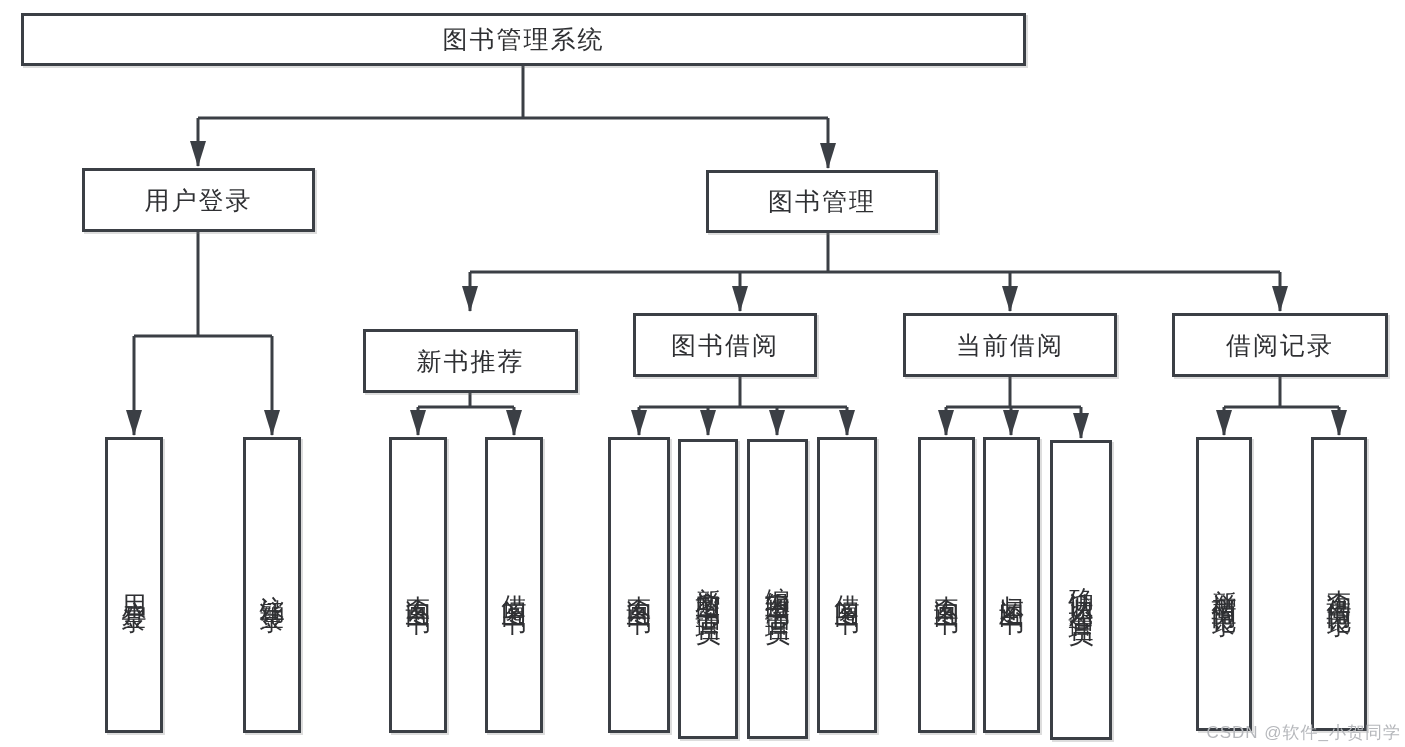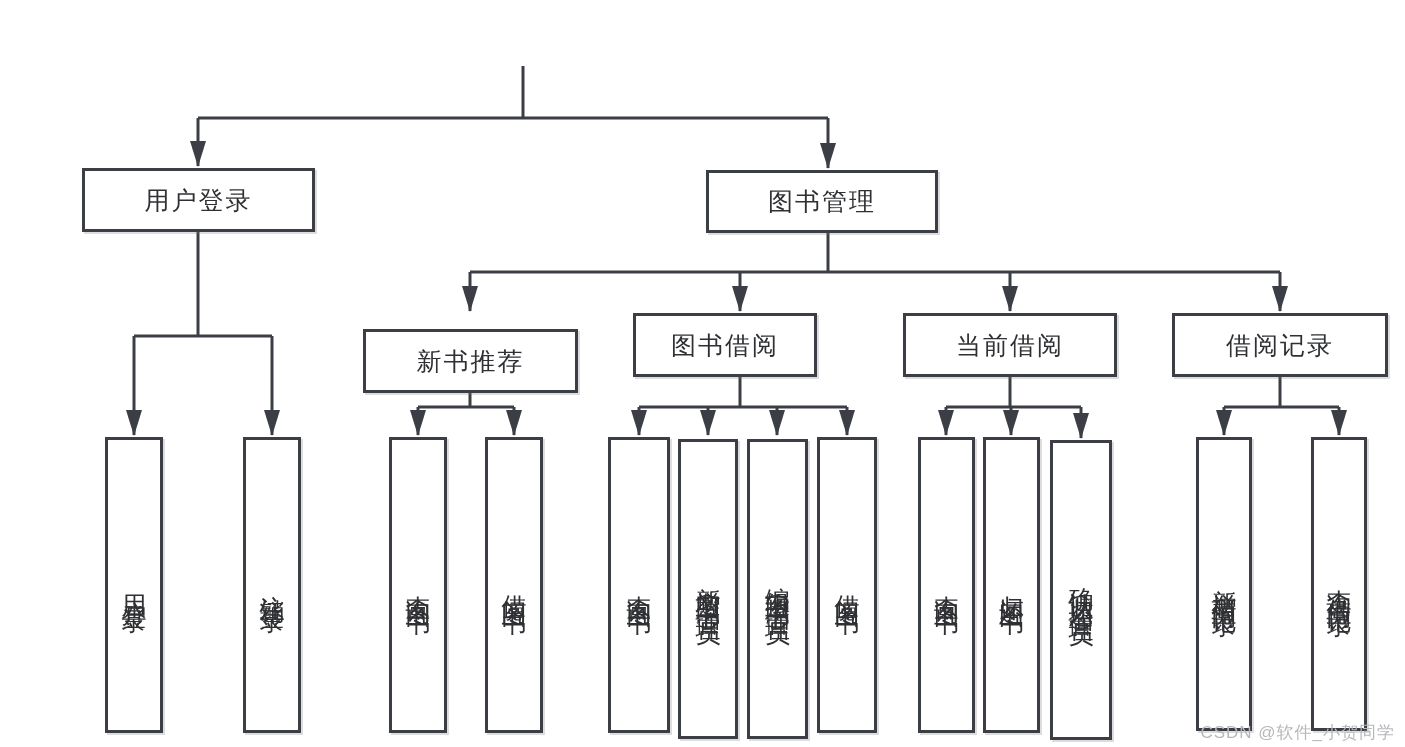--- a/index.html
+++ b/index.html
@@ -32,21 +32,21 @@
   }
   .node.v .vtext{
     writing-mode:vertical-rl;
     text-orientation:mixed;
     letter-spacing:5px;
     line-height:1;
     white-space:nowrap;
   }
   .watermark{
     position:absolute;
-    right:10px;
+    right:4px;
     bottom:3px;
     font-size:17px;
     letter-spacing:1px;
     color:#b6b8bc;
     white-space:nowrap;
   }
 </style>
 </head>
 <body>
 
@@ -95,20 +95,23 @@
       <path d="M1011 407 V435" marker-end="url(#arrow)"></path>
       <path d="M1081 407 V438" marker-end="url(#arrow)"></path>
 
       <path d="M1280 377 V407"></path>
       <path d="M1224 407 H1339"></path>
       <path d="M1224 407 V435" marker-end="url(#arrow)"></path>
       <path d="M1339 407 V435" marker-end="url(#arrow)"></path>
     </g>
   </svg>
 
+  <div class="node h" style="left:21px;top:13px;width:1005px;height:53px;">
+    <span>图书管理系统</span>
+  </div>
 
   <div class="node h" style="left:82px;top:168px;width:233px;height:64px;">
     <span>用户登录</span>
   </div>
   <div class="node h" style="left:706px;top:170px;width:232px;height:63px;">
     <span>图书管理</span>
   </div>
 
   <div class="node h" style="left:363px;top:313px;width:215px;height:64px;margin-top:16px;">
     <span>新书推荐</span>

